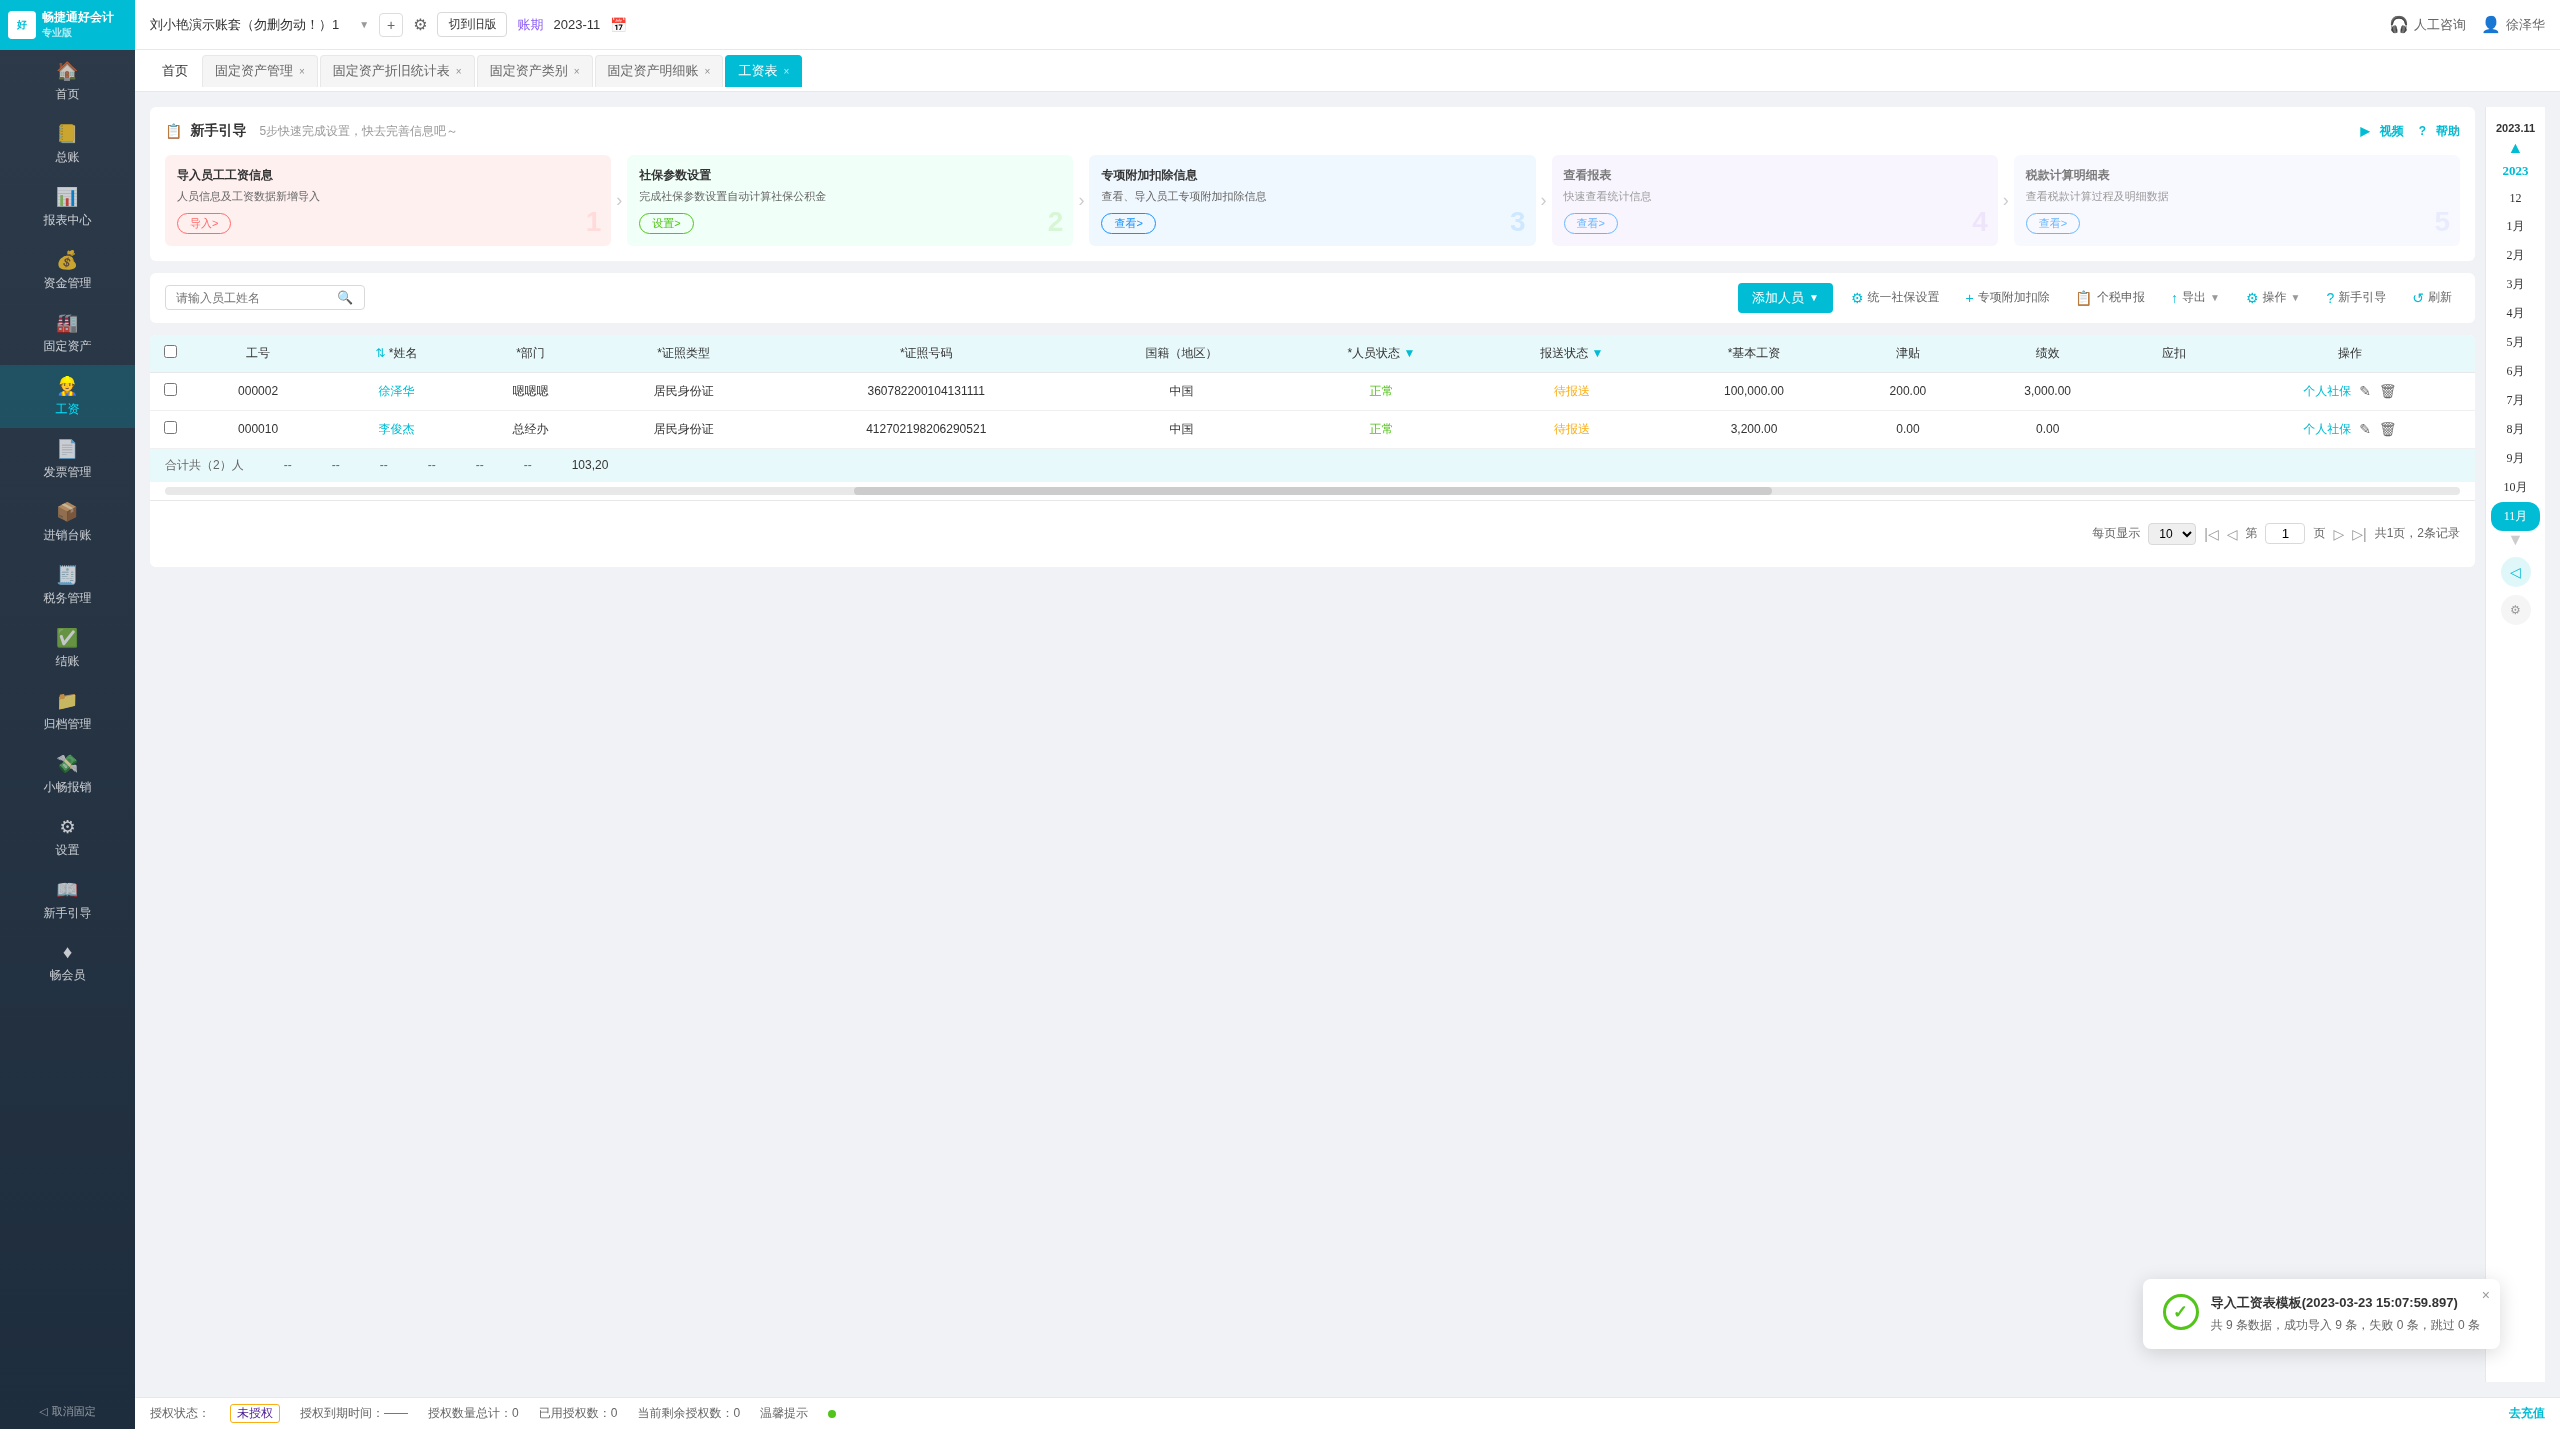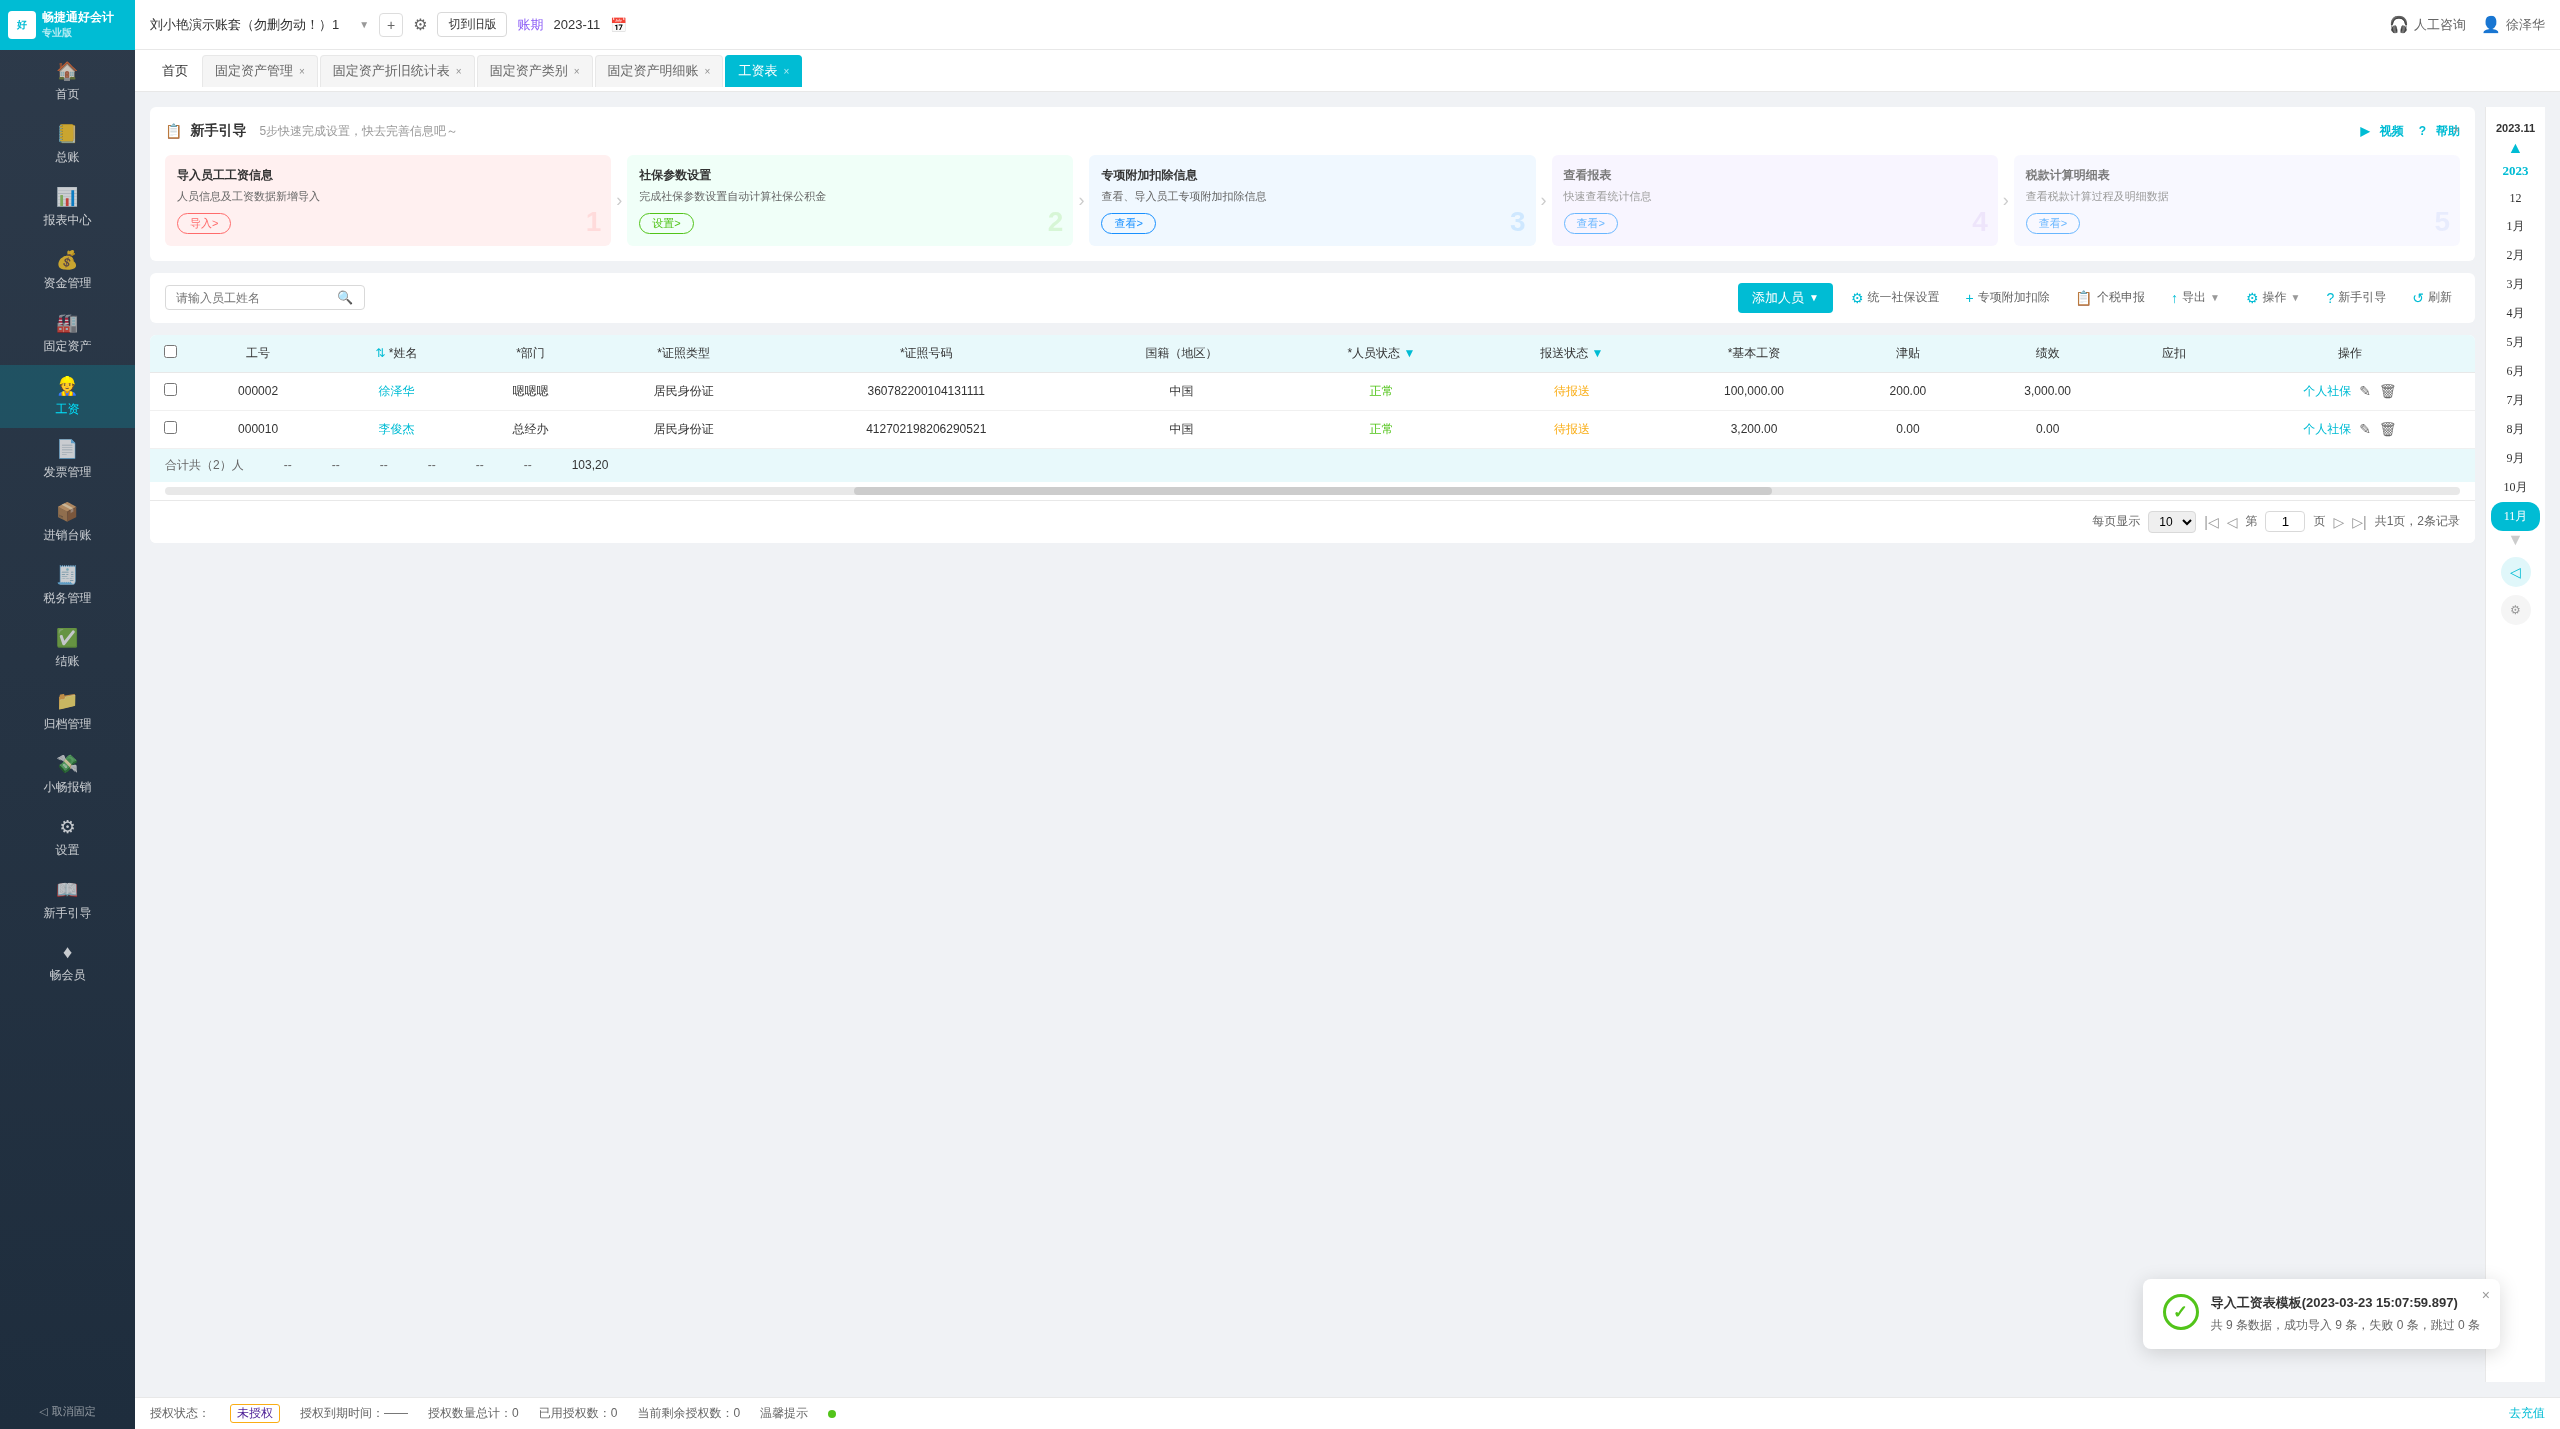--- a/index.html
+++ b/index.html
@@ -239,21 +239,21 @@
     .employee-link { color: #00bcd4; cursor: pointer; }
     .status-normal { color: #52c41a; }
     .status-pending { color: #faad14; }
     .action-links { display: flex; align-items: center; gap: 8px; justify-content: center; }
     .action-link { color: #00bcd4; cursor: pointer; font-size: 12px; }
     .action-icon { color: #666; cursor: pointer; font-size: 14px; }
 
     
     .table-footer {
       background: #fff; border-top: 1px solid #e8e8e8;
-      padding: 10px 15px; display: flex; align-items: center; justify-content: space-between;
+      padding: 22px 15px; display: flex; align-items: center; justify-content: space-between;
     }
     .footer-total { background: #e8f9fb; padding: 8px 15px; display: flex; align-items: center; gap: 40px; font-size: 12px; }
     .footer-total-label { color: #666; }
     .footer-total-val { color: #333; font-weight: 500; }
     .pagination {
       display: flex; align-items: center; gap: 8px; font-size: 12px; color: #666;
     }
     .page-btn { cursor: pointer; color: #999; font-size: 14px; }
     .page-input { width: 40px; text-align: center; border: 1px solid #d9d9d9; border-radius: 4px; padding: 2px 4px; }
     .per-page-select { border: 1px solid #d9d9d9; border-radius: 4px; padding: 2px 6px; font-size: 12px; }
@@ -264,21 +264,21 @@
       border-top: 1px solid #e8e8e8;
       padding: 6px 15px;
       font-size: 12px;
       color: #666;
       display: flex;
       align-items: center;
       gap: 20px;
       flex-shrink: 0;
     }
     .status-unauthorized { color: #4c1d95; border: 1px solid #faad14; border-radius: 3px; padding: 0 6px; }
-    .status-auth-link { color: #00bcd4; cursor: pointer; margin-left: auto; }
+    .status-auth-link { color: #00bcd4; cursor: pointer; margin-left: auto; font-weight: bold; }
     .warning-dot { width: 8px; height: 8px; background: #52c41a; border-radius: 50%; display: inline-block; }
 
     
     .right-panel {
       width: 50px;
       background: #fff;
       border-left: 1px solid #e8e8e8;
       display: flex;
       flex-direction: column;
       align-items: center;

